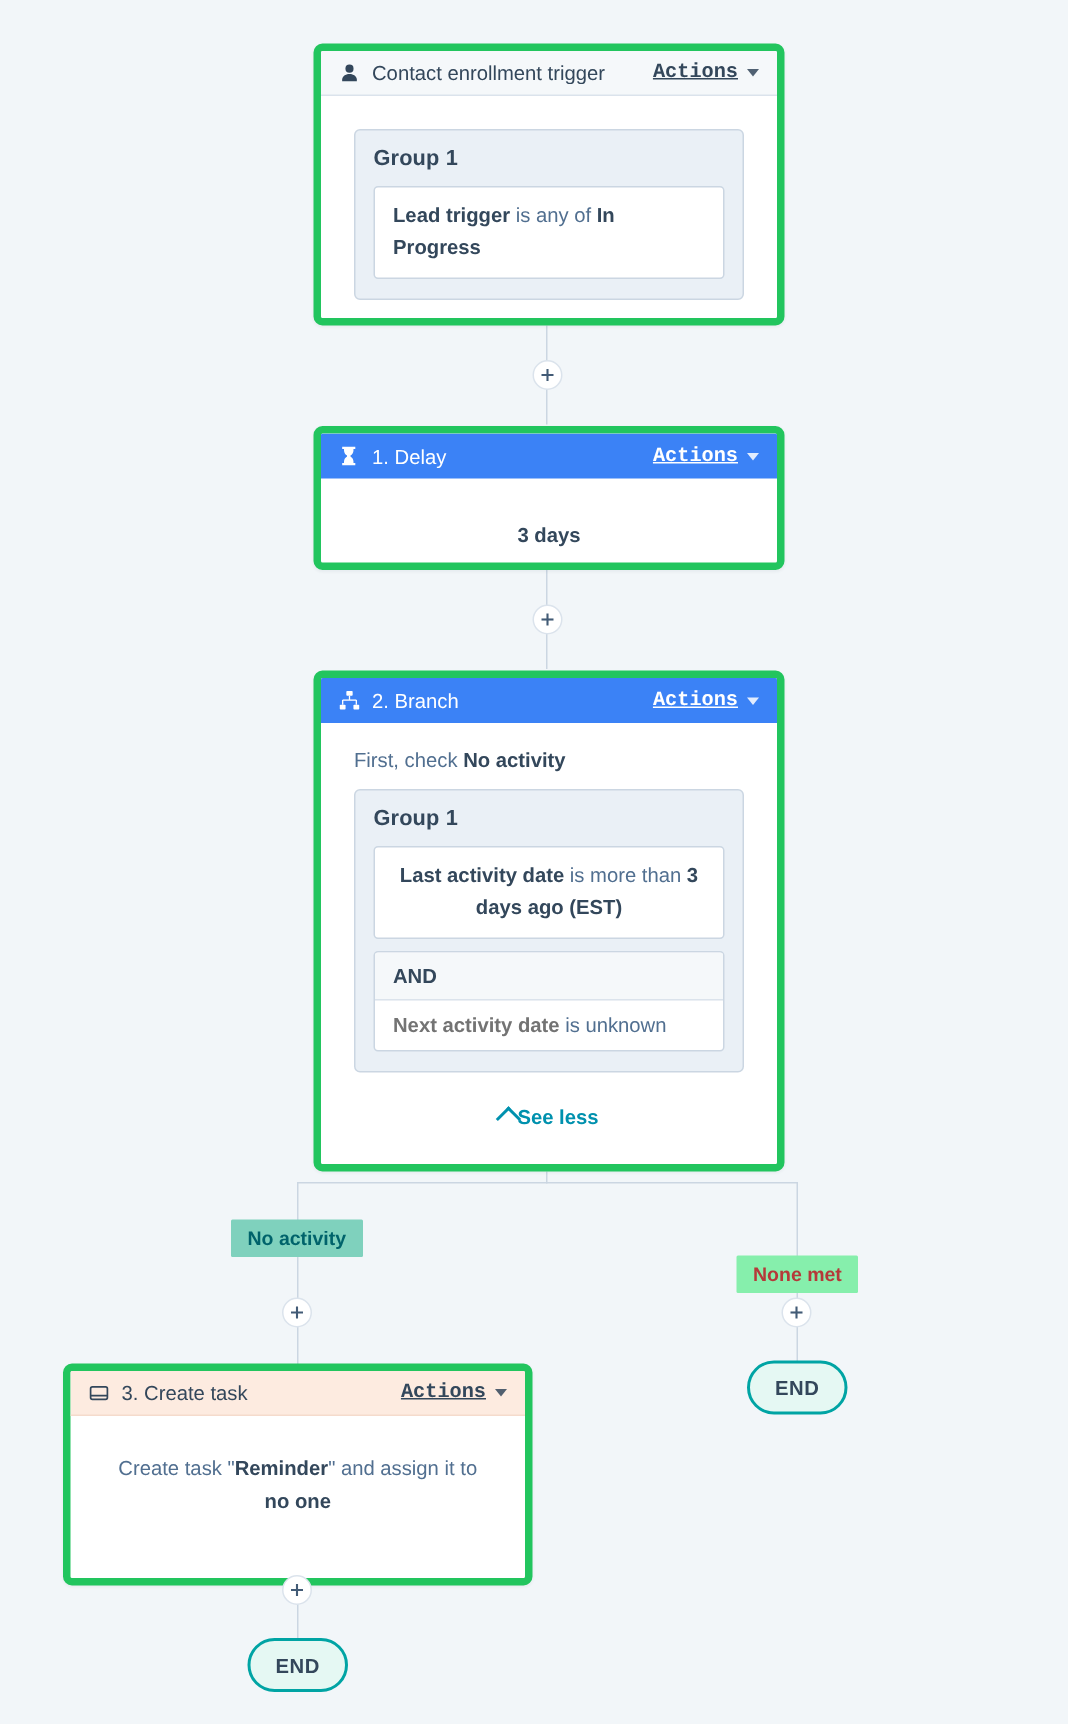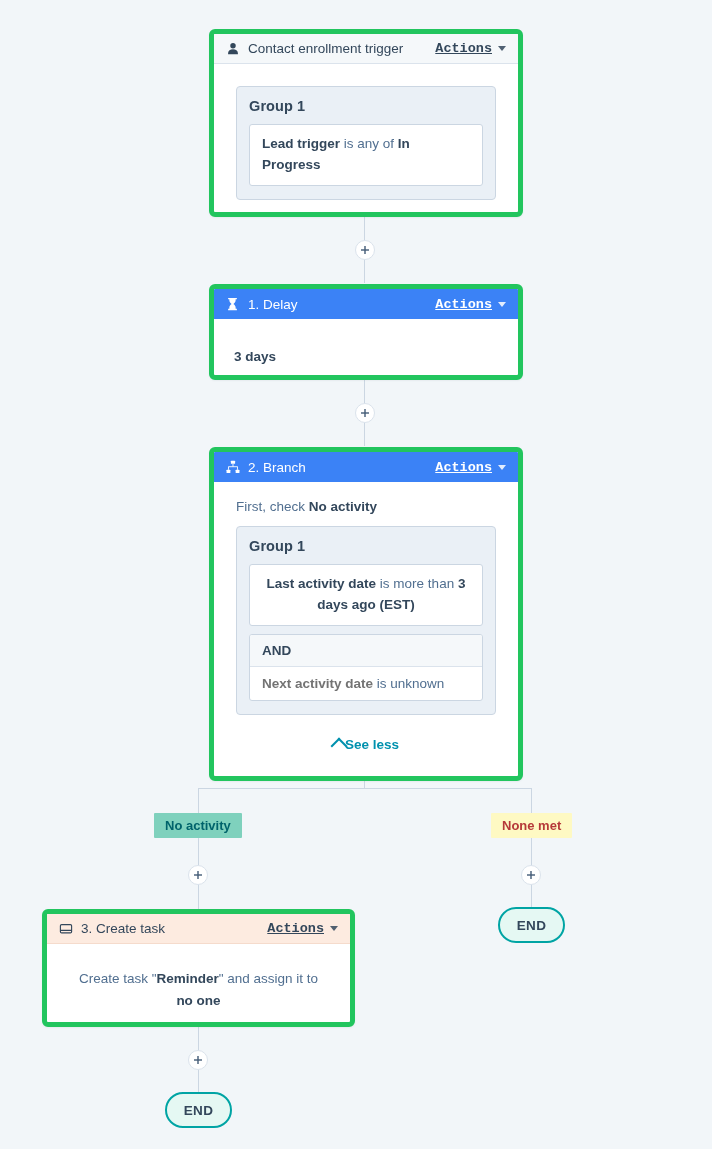--- a/index.html
+++ b/index.html
@@ -180,21 +180,21 @@
   .logic-cond b { color: #737373; font-weight: 700; }
 
   .body-lead {
     font-size: 13.5px;
     color: #516f90;
     margin-bottom: 12px;
   }
   .body-lead b { color: #33475b; font-weight: 700; }
 
   .delay-value {
-    text-align: left;
+    text-align: center;
     font-size: 13.5px;
     font-weight: 700;
     color: #33475b;
     padding: 6px 0 2px 0;
   }
 
   .task-text {
     text-align: center;
     font-size: 13.5px;
     line-height: 1.65;
@@ -226,21 +226,21 @@
     position: absolute;
     font-size: 13px;
     font-weight: 700;
     padding: 5px 11px;
     box-sizing: border-box;
     white-space: nowrap;
     z-index: 4;
     border-radius: 1px;
   }
   .lbl-green { background: #7fd1bd; color: #00636b; }
-  .lbl-red   { background: #fef9c3; color: #b53939; }
+  .lbl-red   { background: #86efac; color: #b53939; margin-top: 24px; }
 
   
   .end-pill {
     position: absolute;
     width: 67px;
     height: 36px;
     border: 2px solid #00a4a4;
     background: #e5f8f3;
     border-radius: 18px;
     box-sizing: border-box;
@@ -378,21 +378,21 @@
       <line x1="5" y1="1" x2="5" y2="9"></line>
         <line x1="1" y1="5" x2="9" y2="5"></line>
     </svg>
   </div>
 
   <div class="vline" style="left:531px; top:886px; height:25px;"></div>
   <div class="end-pill" style="left:498px; top:907px;">END</div>
 
   <div class="vline" style="left:198px; top:886px; height:25px;"></div>
 
-  <div class="card" style="left:42px; top:909px; width:313px; height:118px;">
+  <div class="card" style="left:42px; top:909px; width:313px; height:148px;">
     <div class="card-header hdr-peach">
       <span class="hicon">
         <svg width="14" height="14" viewBox="0 0 16 16" fill="none" stroke="#33475b" stroke-width="1.3">
           <rect x="1.6" y="3" width="12.8" height="9.4" rx="1.4"></rect>
           <line x1="1.6" y1="9.6" x2="14.4" y2="9.6"></line>
         </svg>
       </span>
       <span class="htitle">3. Create task</span>
       <span class="actions">
         <span class="alabel">Actions</span>

